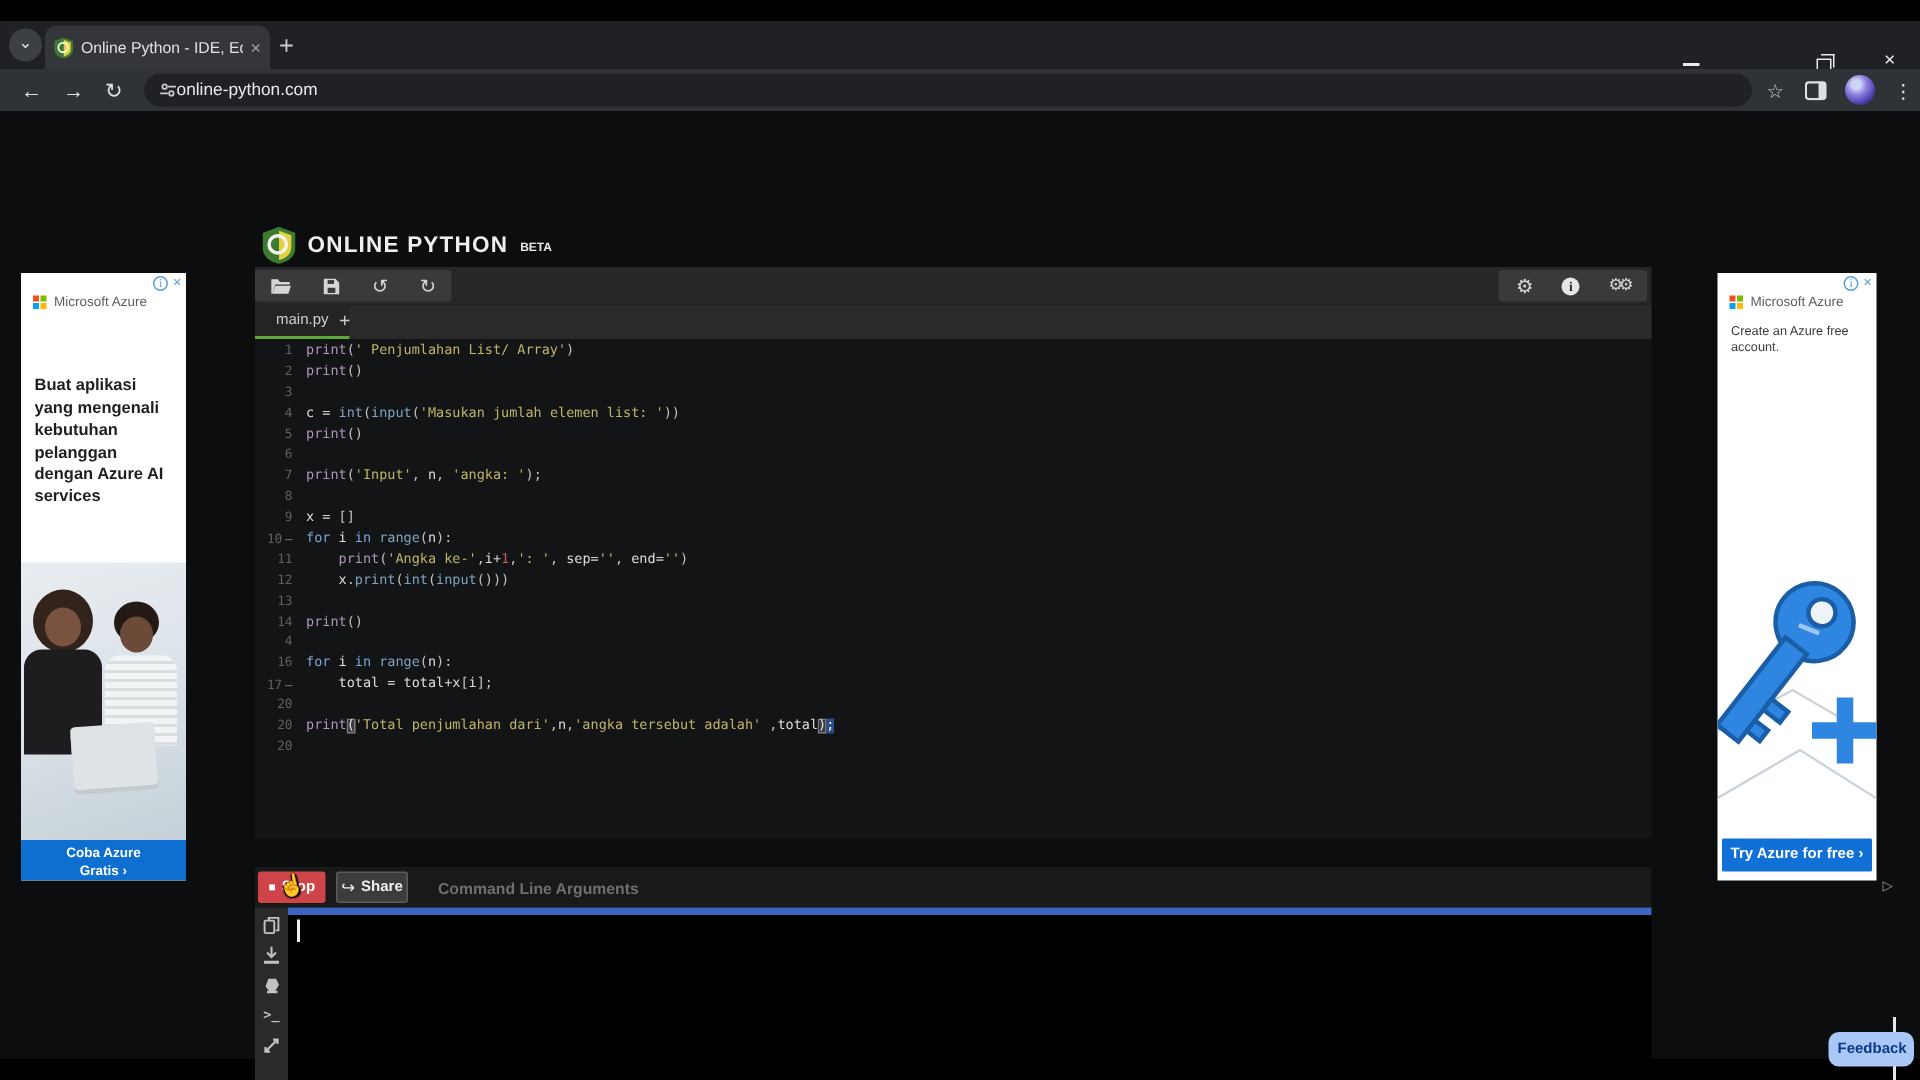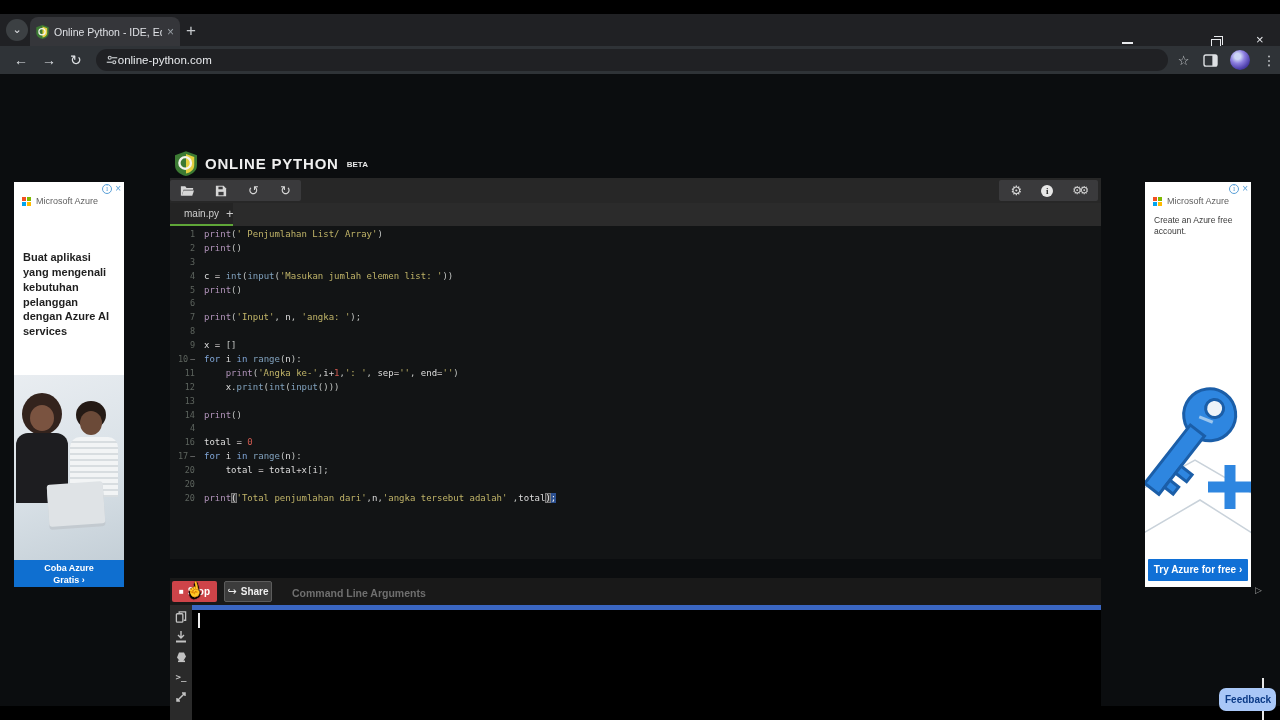--- a/index.html
+++ b/index.html
@@ -257,21 +257,20 @@
             <div class="cline"></div>
             <div class="cline"><span class="tk-p">print</span><span class="tk-d">(</span><span class="tk-s">'Input'</span><span class="tk-d">, </span><span class="tk-t">n</span><span class="tk-d">, </span><span class="tk-s">'angka: '</span><span class="tk-d">);</span></div>
             <div class="cline"></div>
             <div class="cline"><span class="tk-t">x </span><span class="tk-o">= </span><span class="tk-d">[]</span></div>
             <div class="cline"><span class="tk-k">for </span><span class="tk-t">i </span><span class="tk-k">in </span><span class="tk-f">range</span><span class="tk-d">(</span><span class="tk-t">n</span><span class="tk-d">):</span></div>
             <div class="cline"><span class="tk-t">    </span><span class="tk-p">print</span><span class="tk-d">(</span><span class="tk-s">'Angka ke-'</span><span class="tk-d">,</span><span class="tk-t">i</span><span class="tk-o">+</span><span class="tk-n">1</span><span class="tk-d">,</span><span class="tk-s">': '</span><span class="tk-d">, </span><span class="tk-t">sep</span><span class="tk-o">=</span><span class="tk-s">''</span><span class="tk-d">, </span><span class="tk-t">end</span><span class="tk-o">=</span><span class="tk-s">''</span><span class="tk-d">)</span></div>
             <div class="cline"><span class="tk-t">    x</span><span class="tk-d">.</span><span class="tk-f">print</span><span class="tk-d">(</span><span class="tk-f">int</span><span class="tk-d">(</span><span class="tk-f">input</span><span class="tk-d">()))</span></div>
             <div class="cline"></div>
             <div class="cline"><span class="tk-p">print</span><span class="tk-d">()</span></div>
             <div class="cline"></div>
-            <div class="cline"><span class="tk-t">total </span><span class="tk-o">= </span><span class="tk-n">0</span></div>
             <div class="cline"><span class="tk-k">for </span><span class="tk-t">i </span><span class="tk-k">in </span><span class="tk-f">range</span><span class="tk-d">(</span><span class="tk-t">n</span><span class="tk-d">):</span></div>
             <div class="cline"><span class="tk-t">    total </span><span class="tk-o">= </span><span class="tk-t">total</span><span class="tk-o">+</span><span class="tk-t">x</span><span class="tk-d">[</span><span class="tk-t">i</span><span class="tk-d">];</span></div>
             <div class="cline"></div>
             <div class="cline"><span class="tk-p">print</span><span class="tk-bh">(</span><span class="tk-s">'Total penjumlahan dari'</span><span class="tk-d">,</span><span class="tk-t">n</span><span class="tk-d">,</span><span class="tk-s">'angka tersebut adalah'</span><span class="tk-d"> ,</span><span class="tk-t">total</span><span class="tk-bh">)</span><span class="tk-sl">;</span></div>
           </div>
       </div>
 
 
       <div id="runbar" class="abs">
         <button id="stop-btn" class="abs">

